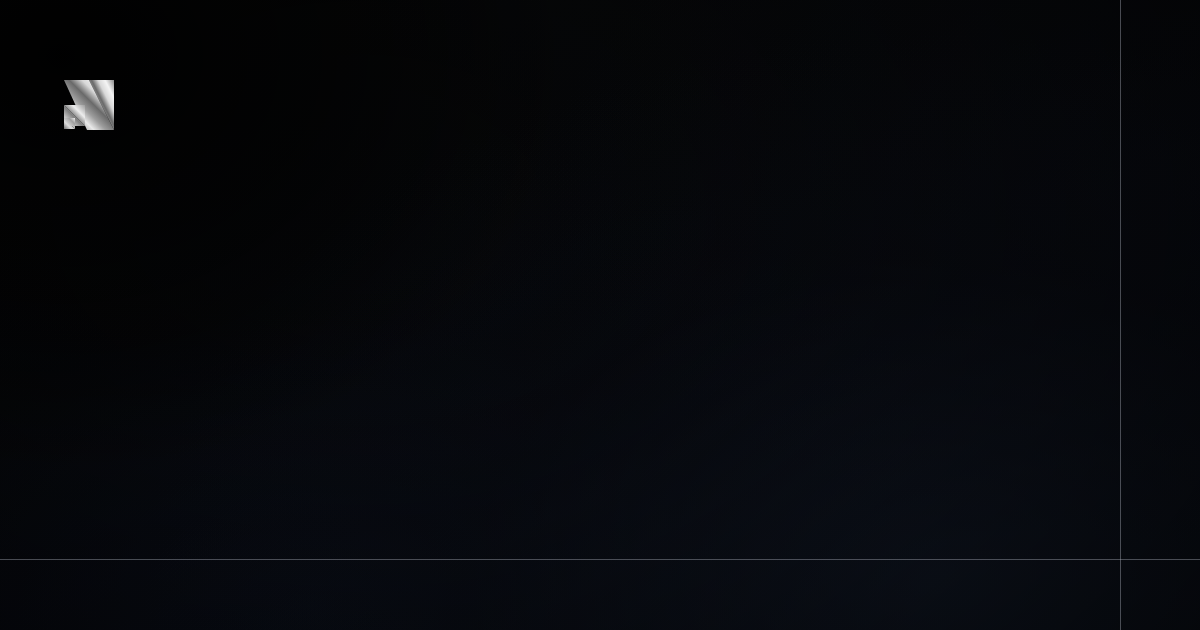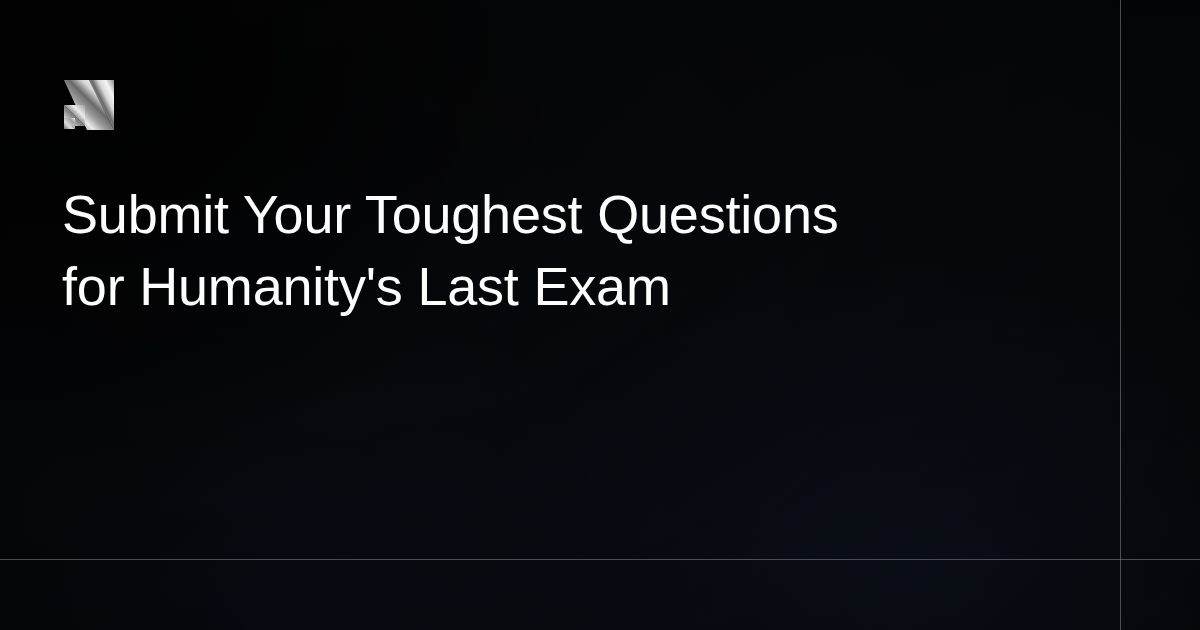--- a/index.html
+++ b/index.html
@@ -137,16 +137,14 @@
 
       <polygon points="0,25 21,25 21,50 0,50" fill="none"></polygon>
       <polygon points="0,25 21,46 21,25" fill="url(#metal2)"></polygon>
       <polygon points="0,25 0,46 21,46" fill="url(#metal2)"></polygon>
 
       <polygon points="0,38 11,49 11,38" fill="url(#metal3)"></polygon>
       <polygon points="0,38 0,49 11,49" fill="url(#metal3)"></polygon>
     </svg>
   </div>
 
-  <h1 class="headline">Submit Your Toughest Questions
-for Humanity's Last Exam</h1>
 
 </div>
 
 </body></html>

